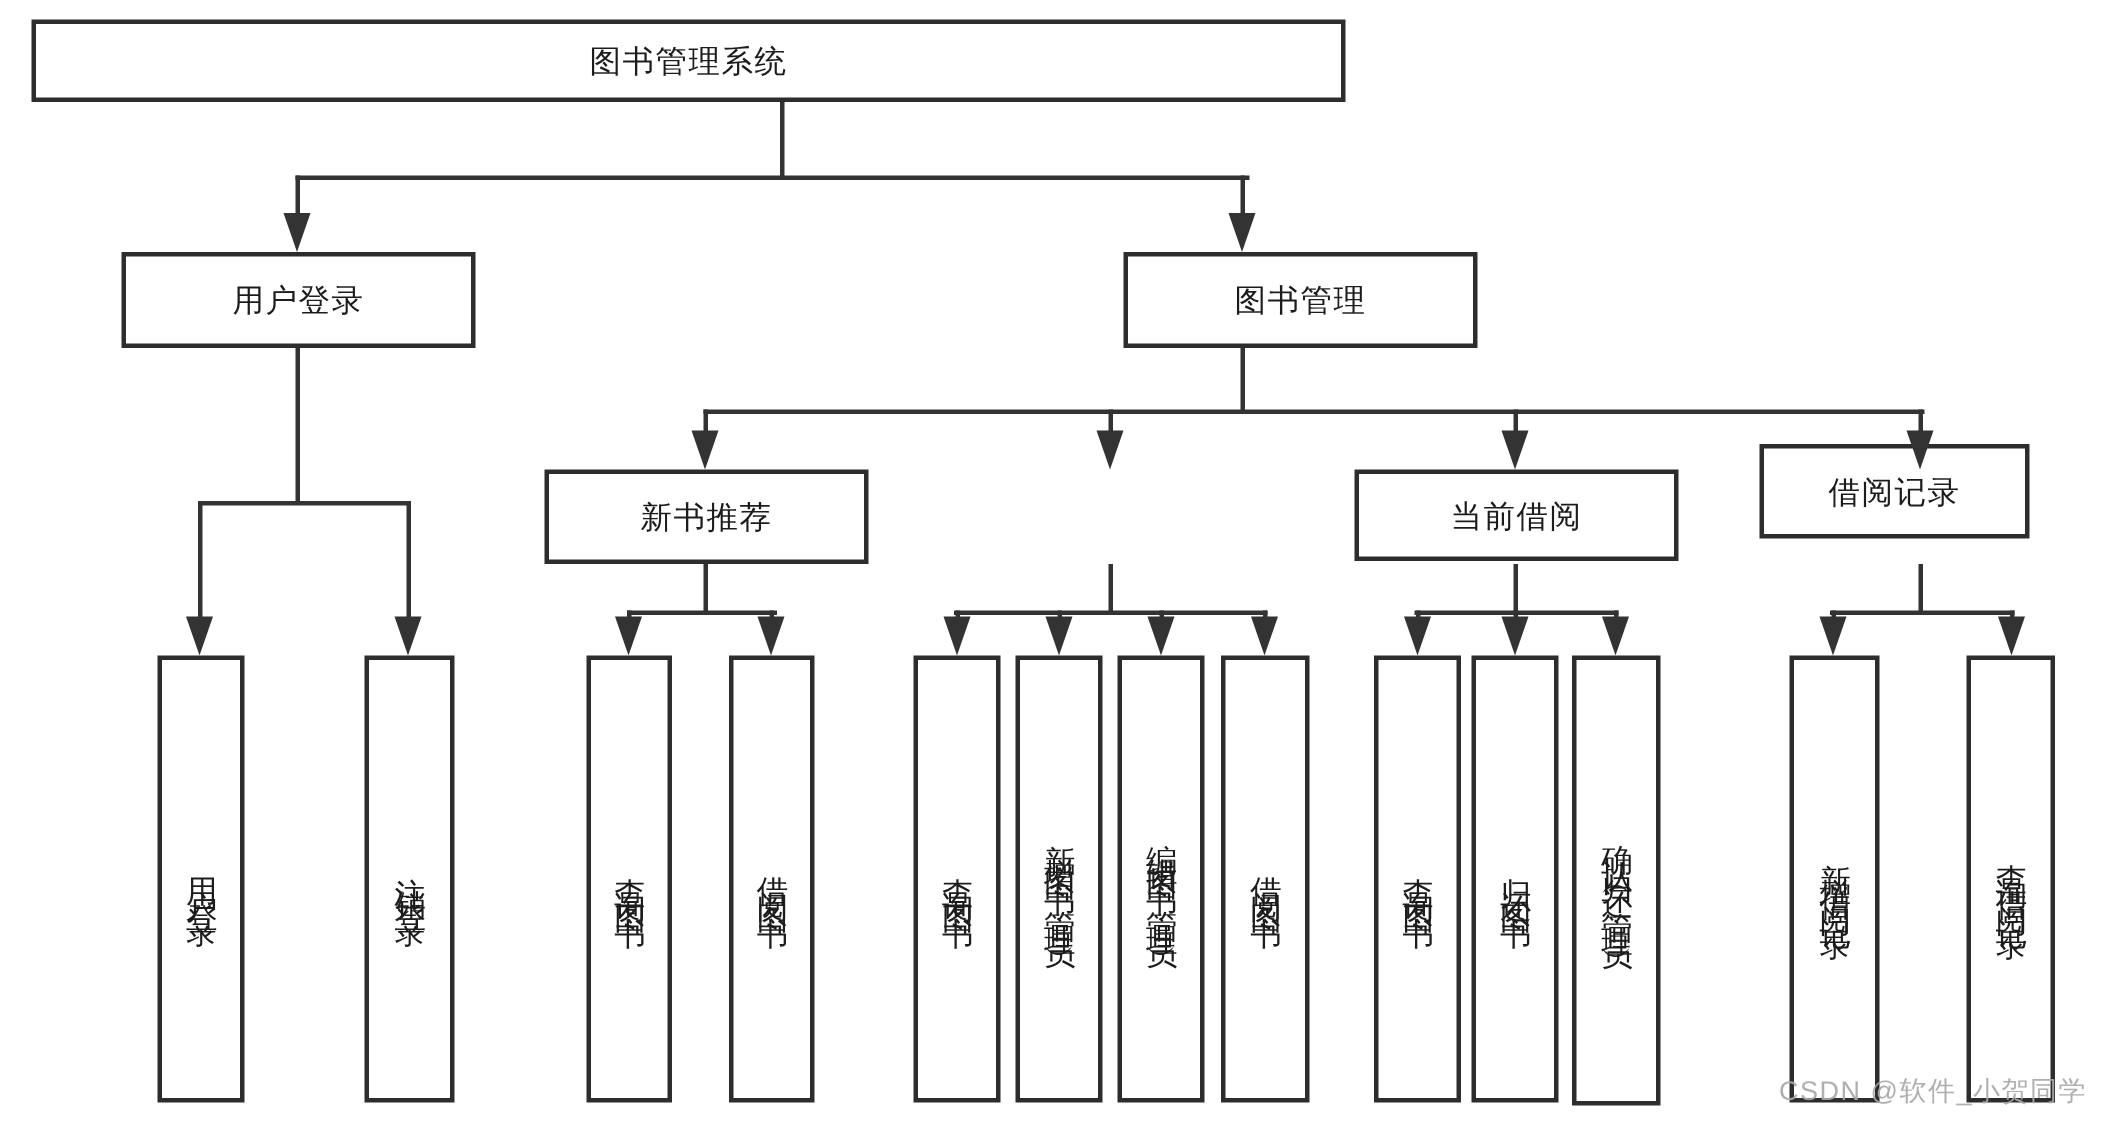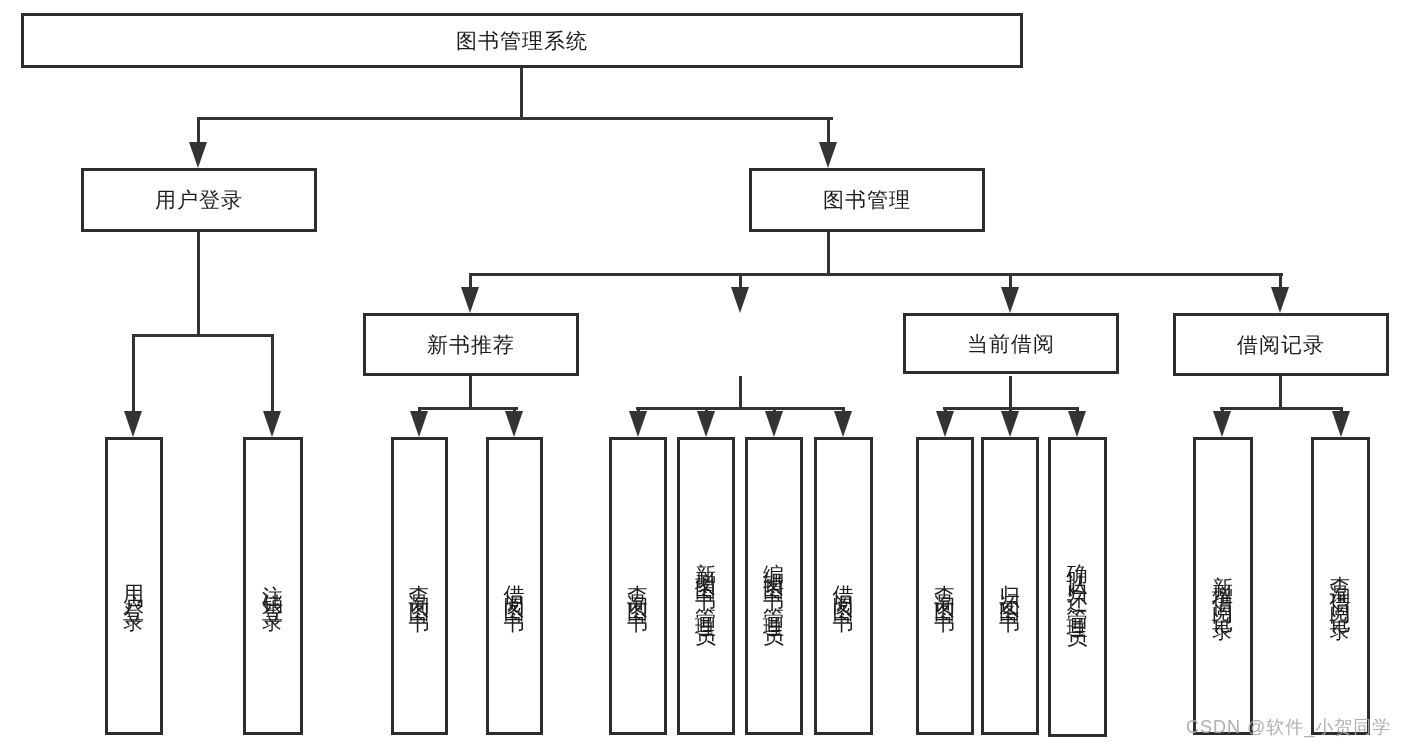--- a/index.html
+++ b/index.html
@@ -48,28 +48,28 @@
     color: rgba(168,168,168,0.92);
     z-index: 6;
     white-space: nowrap;
   }
 </style>
 </head>
 <body>
 
 <div class="canvas">
 
-  <div class="node hnode" style="left:21px;top:13px;width:1002px;height:55px">图书管理系统</div>
+  <div class="node hnode" style="left:21px;top:13px;width:876px;height:55px">图书管理系统</div>
 
   <div class="node hnode" style="left:81px;top:168px;width:236px;height:64px">用户登录</div>
   <div class="node hnode" style="left:749px;top:168px;width:236px;height:64px">图书管理</div>
 
   <div class="node hnode" style="left:363px;top:313px;width:216px;height:63px">新书推荐</div>
   <div class="node hnode" style="left:903px;top:313px;width:216px;height:61px">当前借阅</div>
-  <div class="node hnode" style="left:1173px;top:313px;width:216px;height:63px">借阅记录</div>
+  <div class="node hnode" style="left:1173px;top:296px;width:180px;height:63px">借阅记录</div>
 
   <div class="node vnode" style="left:105px;top:437px;width:58px;height:298px">用户登录</div>
   <div class="node vnode" style="left:243px;top:437px;width:60px;height:298px">注销登录</div>
 
   <div class="node vnode" style="left:391px;top:437px;width:57px;height:298px">查询图书</div>
   <div class="node vnode" style="left:486px;top:437px;width:57px;height:298px">借阅图书</div>
 
   <div class="node vnode" style="left:609px;top:437px;width:58px;height:298px">查询图书</div>
   <div class="node vnode" style="left:677px;top:437px;width:58px;height:298px">新增图书（管理员）</div>
   <div class="node vnode" style="left:745px;top:437px;width:58px;height:298px">编辑图书（管理员）</div>

